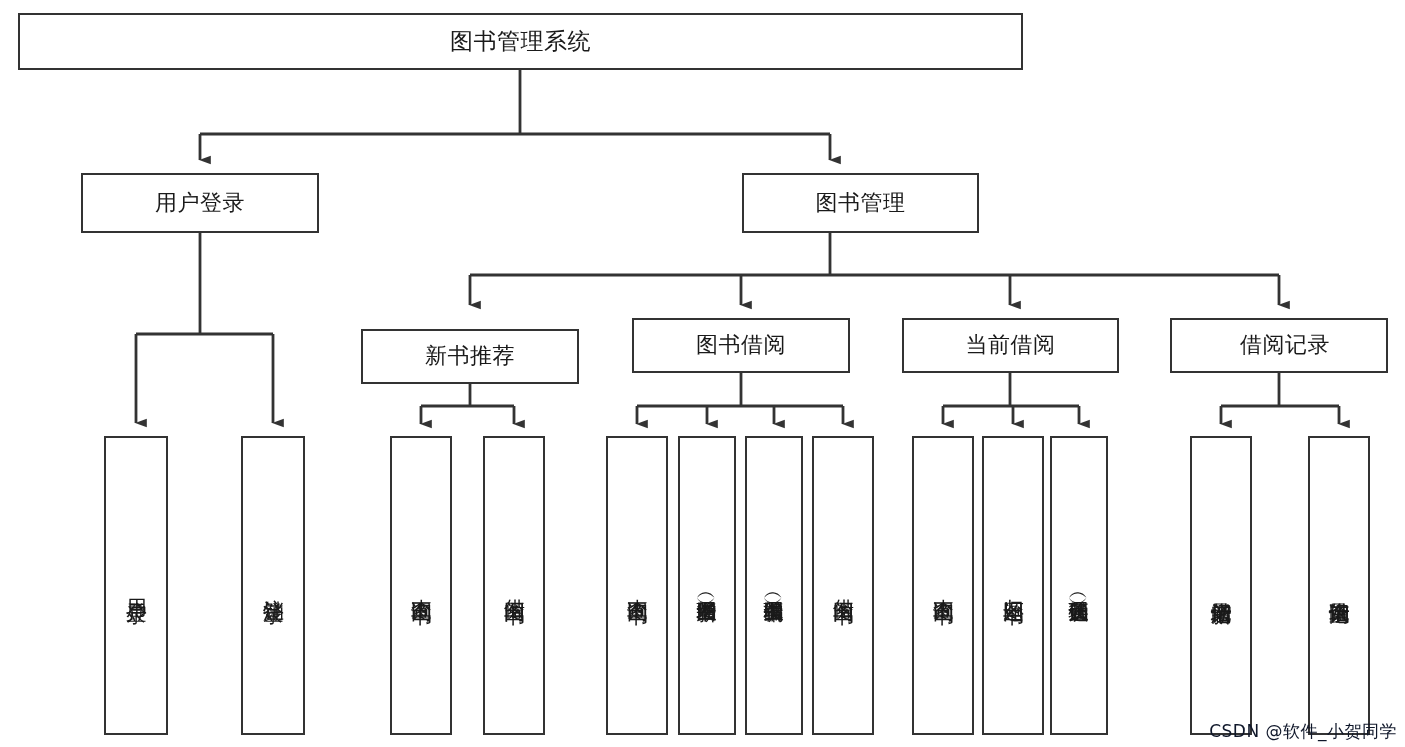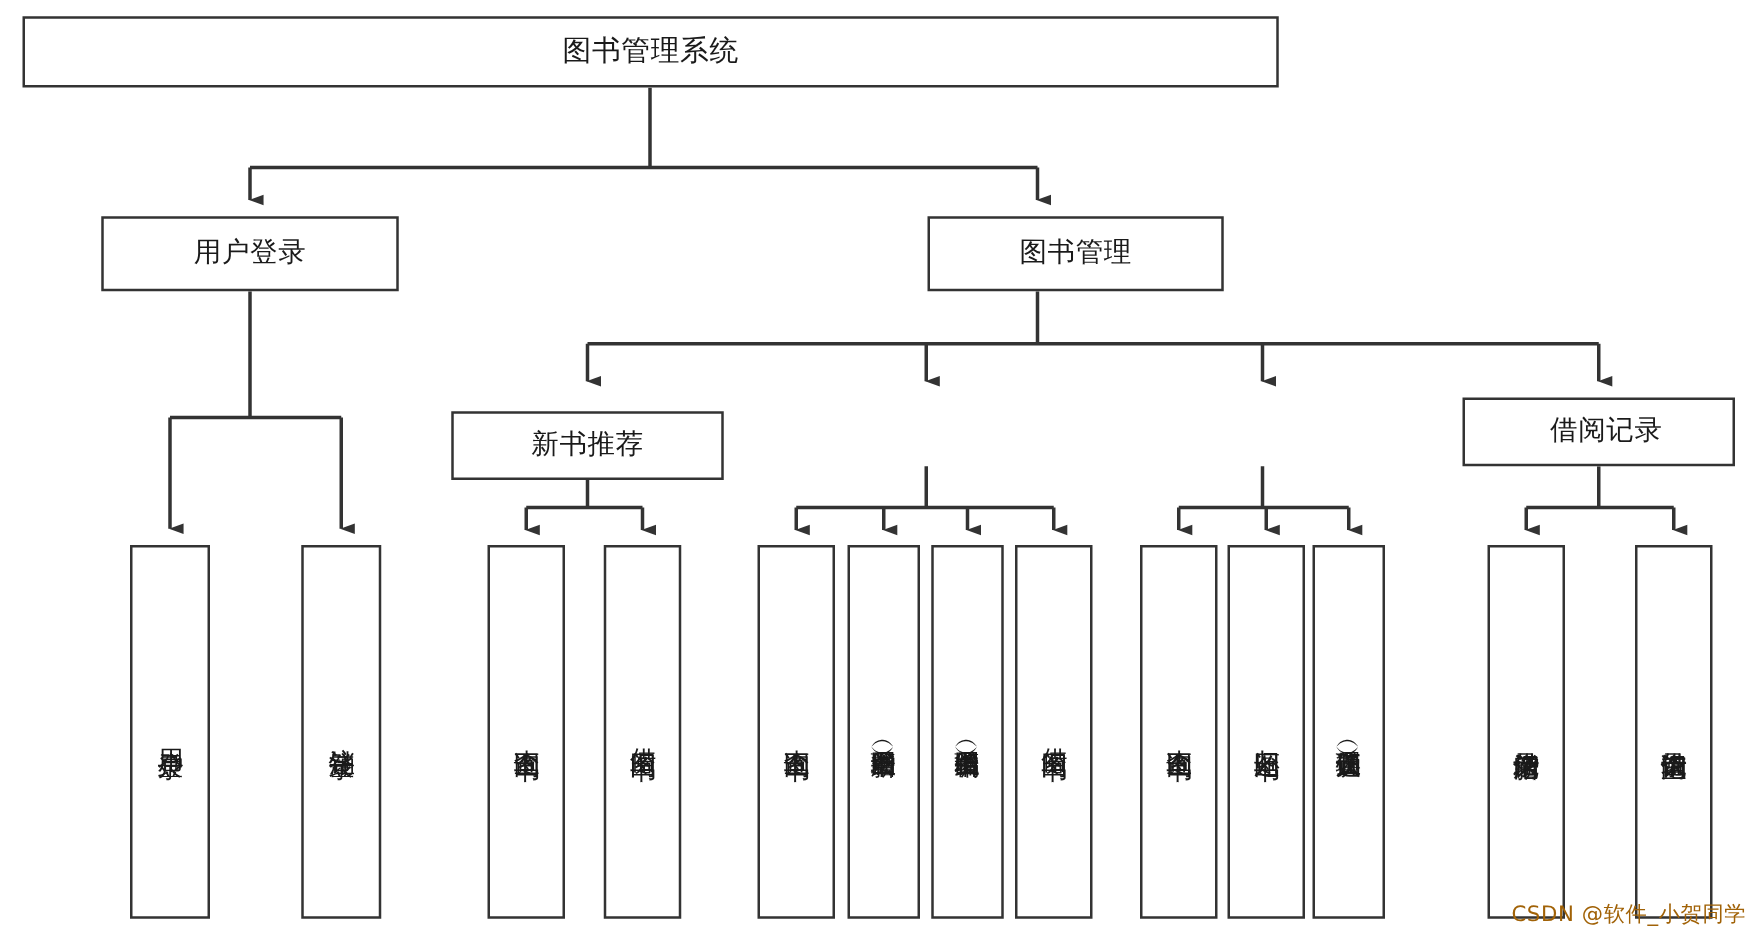--- a/index.html
+++ b/index.html
@@ -49,21 +49,21 @@
     white-space: nowrap;
   }
   .root-label {
     font-size: 23px;
   }
   .watermark {
     position: absolute;
     right: 8px;
     bottom: 4px;
     font-size: 17px;
-    color: #a16207;
+    color: #0f172a;
     letter-spacing: 0.5px;
     white-space: nowrap;
   }
 </style>
 </head>
 <body>
 
 <div id="canvas">
 
   <svg id="diagram-svg" viewBox="0 0 1405 747" xmlns="http://www.w3.org/2000/svg">
@@ -141,21 +141,27 @@
   </div>
 
   <div class="node-box" style="left:712px; top:173px; width:237px; height:60px;margin-left:30px;">
     <span class="node-label-h">图书管理</span>
   </div>
 
   <div class="node-box" style="left:361px; top:329px; width:218px; height:55px;">
     <span class="node-label-h">新书推荐</span>
   </div>
 
-
+  <div class="node-box" style="left:632px; top:318px; width:218px; height:55px;">
+    <span class="node-label-h">图书借阅</span>
+  </div>
+
+  <div class="node-box" style="left:902px; top:318px; width:217px; height:55px;">
+    <span class="node-label-h">当前借阅</span>
+  </div>
 
   <div class="node-box" style="left:1170px; top:318px; width:218px; height:55px;padding-left:12px;">
     <span class="node-label-h">借阅记录</span>
   </div>
 
   <div class="node-box" style="left:104px; top:436px; width:64px; height:299px;">
     <span class="node-label-v">用户登录</span>
   </div>
 
   <div class="node-box" style="left:241px; top:436px; width:64px; height:299px;">

